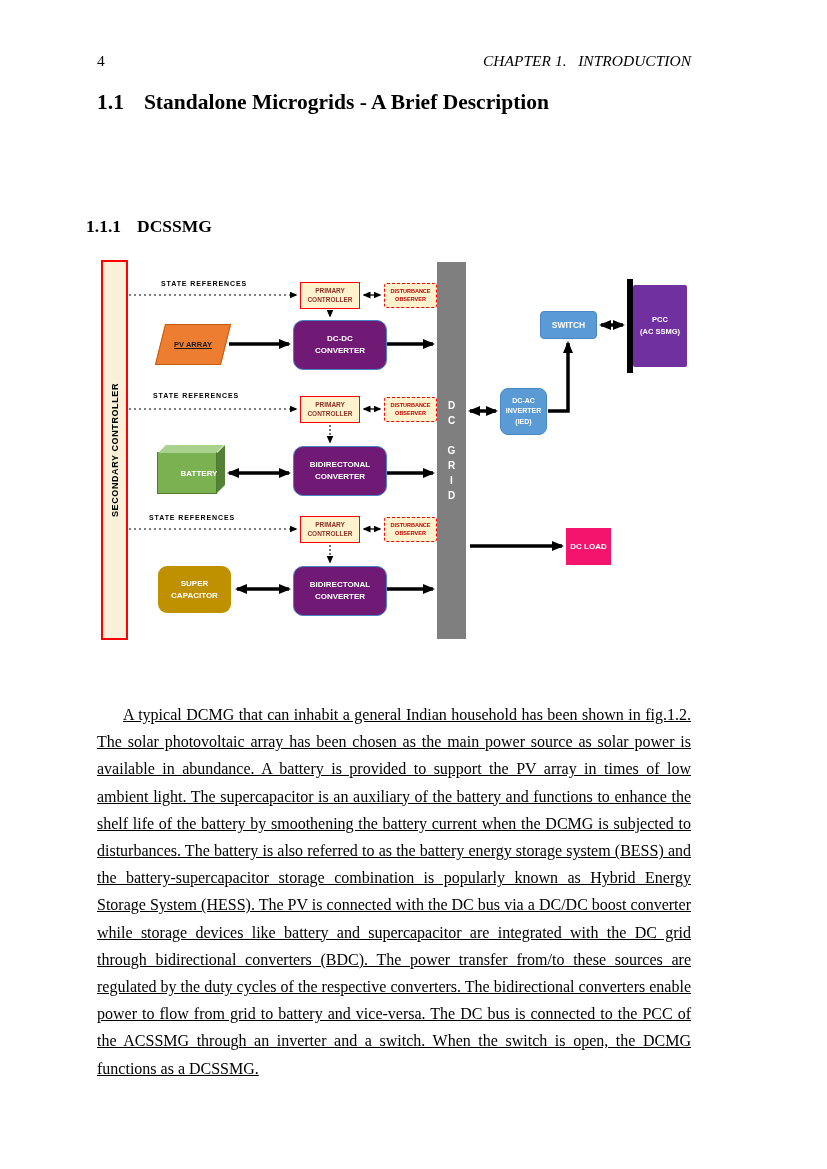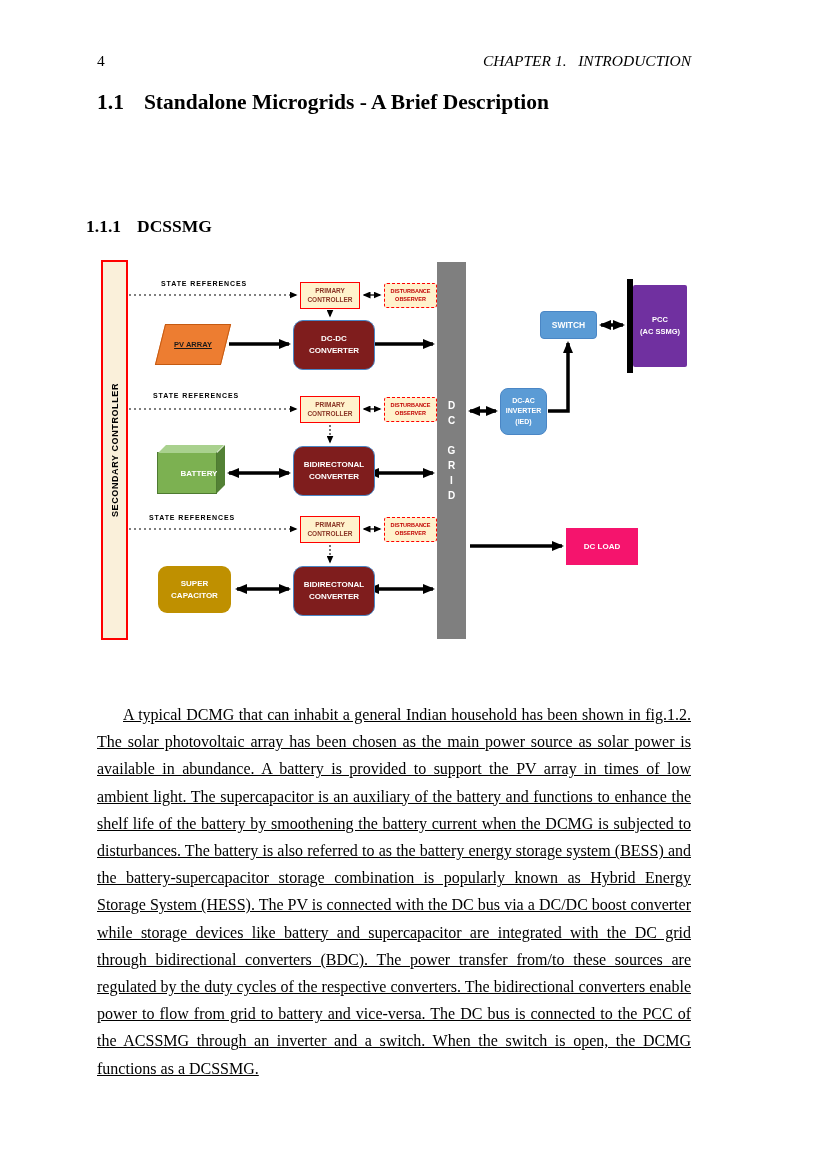--- a/index.html
+++ b/index.html
@@ -53,22 +53,22 @@
     white-space: pre-line; }
   .pctrl.r0 { top: 24px; } .pctrl.r1 { top: 138px; } .pctrl.r2 { top: 258px; }
 
   .dobs { position: absolute; left: 287px; width: 53px; height: 25px;
     background: #FFF2CC; border: 1.2px dashed #FF0000; color: #C00000;
     font: bold 5.5px/1.35 "Liberation Sans", sans-serif; border-radius: 3px;
     display: flex; align-items: center; justify-content: center; text-align: center;
     white-space: pre-line; }
   .dobs.r0 { top: 25px; } .dobs.r1 { top: 139px; } .dobs.r2 { top: 259px; }
 
-  .conv { position: absolute; left: 196px; width: 82px; height: 50px;
-    background: #7f1d1d; border: 1px solid #4A86C5; border-radius: 10px; color: #fff;
+  .conv { position: absolute; left: 196px; width: 94px; height: 50px;
+    background: #701a75; border: 1px solid #4A86C5; border-radius: 10px; color: #fff;
     font: bold 8px/1.5 "Liberation Sans", sans-serif;
     display: flex; align-items: center; justify-content: center; text-align: center;
     white-space: pre-line; }
   .conv.r0 { top: 62px; } .conv.r1 { top: 188px; } .conv.r2 { top: 308px; }
 
   .pv { position: absolute; left: 63px; top: 66px; width: 66px; height: 41px; }
   .pv::before { content: ""; position: absolute; inset: 0; background: #ED7D31;
     border: 1px solid #C55A11; transform: skewX(-14deg); }
   .pv .lbl { position: relative; z-index: 1; width: 100%; height: 100%;
     display: flex; align-items: center; justify-content: center;
@@ -105,21 +105,21 @@
     font: bold 8.5px "Liberation Sans", sans-serif;
     display: flex; align-items: center; justify-content: center; }
 
   .pcc-bar { position: absolute; left: 530px; top: 21px; width: 6px; height: 94px; background: #000; }
   .pcc { position: absolute; left: 536px; top: 27px; width: 54px; height: 82px;
     background: #7030A0; color: #fff; border-radius: 2px;
     font: bold 7.5px/1.6 "Liberation Sans", sans-serif;
     display: flex; align-items: center; justify-content: center; text-align: center;
     white-space: pre-line; }
 
-  .dcload { position: absolute; left: 469px; top: 270px; width: 72px; height: 37px;
+  .dcload { position: absolute; left: 469px; top: 270px; width: 45px; height: 37px;
     background: #F5146D; color: #fff;
     font: bold 8px "Liberation Sans", sans-serif;
     display: flex; align-items: center; justify-content: center; }
 </style>
 </head>
 <body>
 
 <div class="page">
 
   <div class="running-head">

